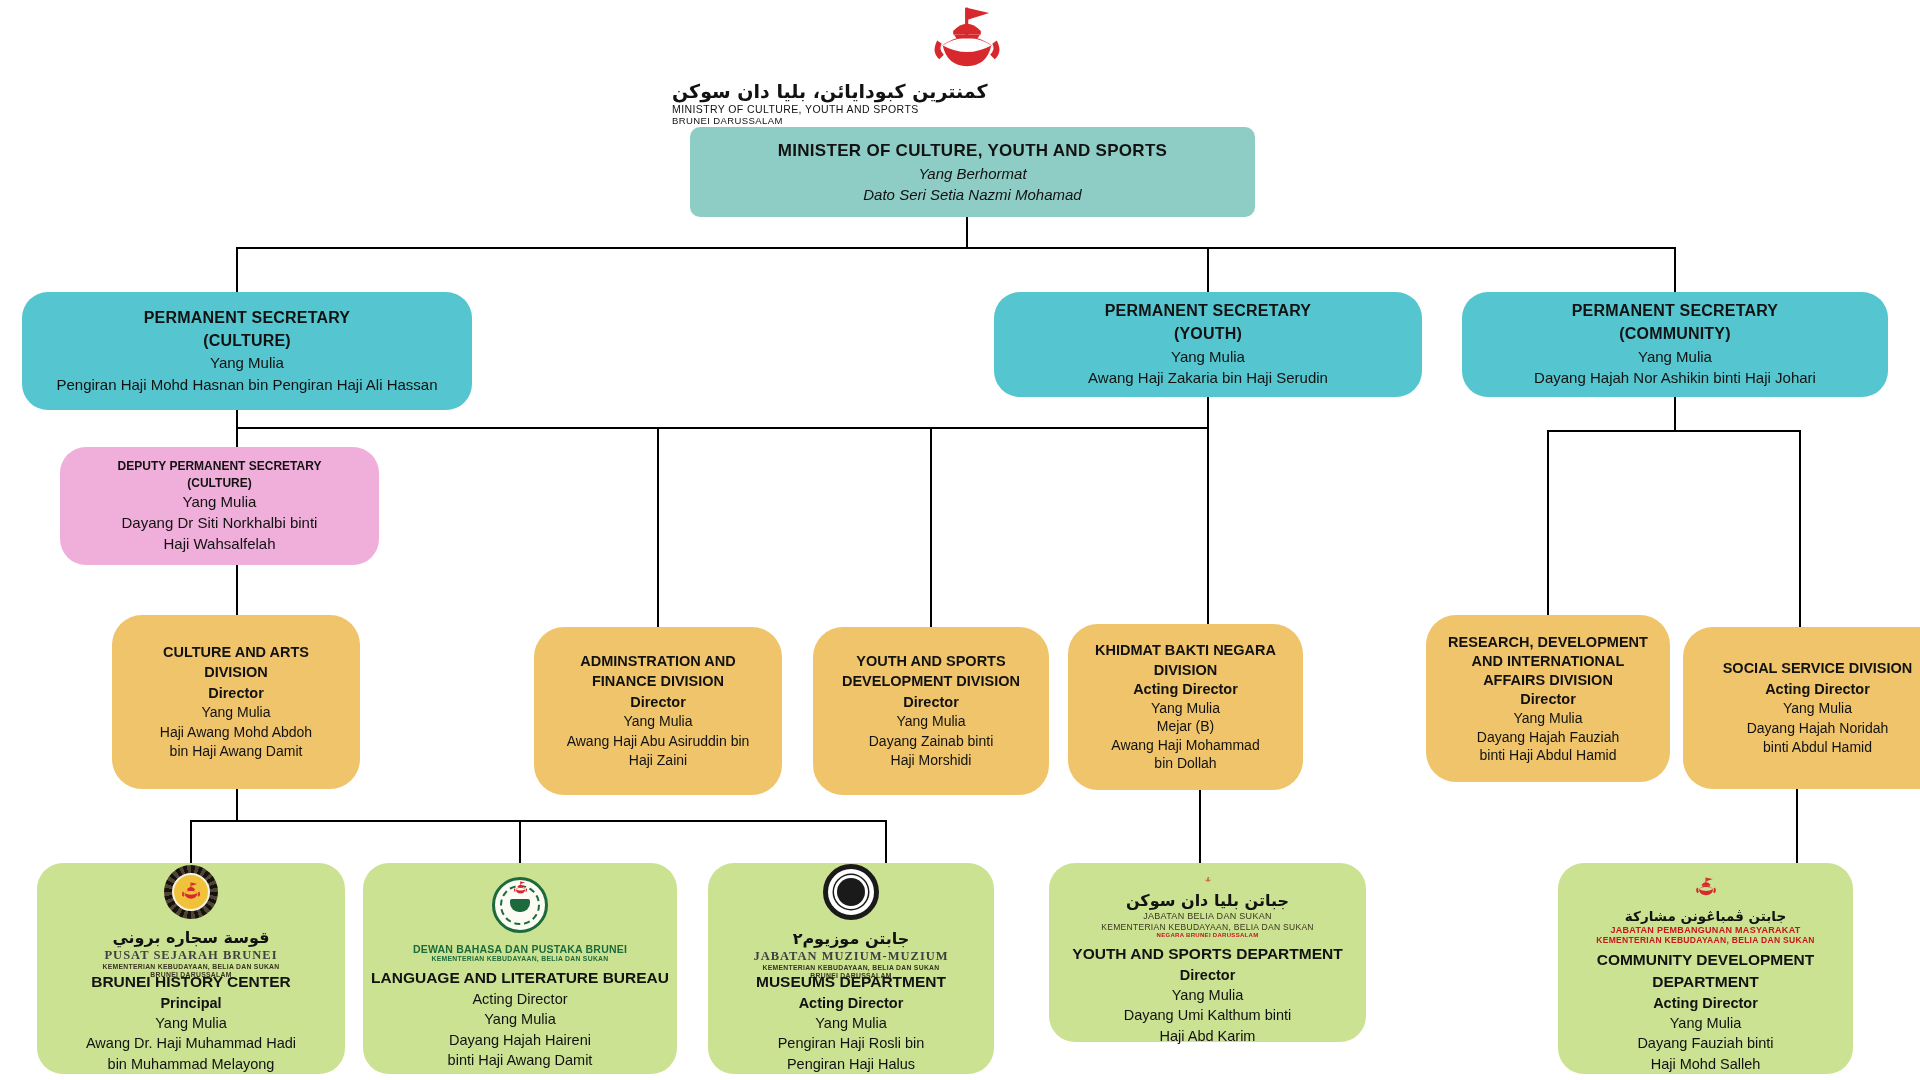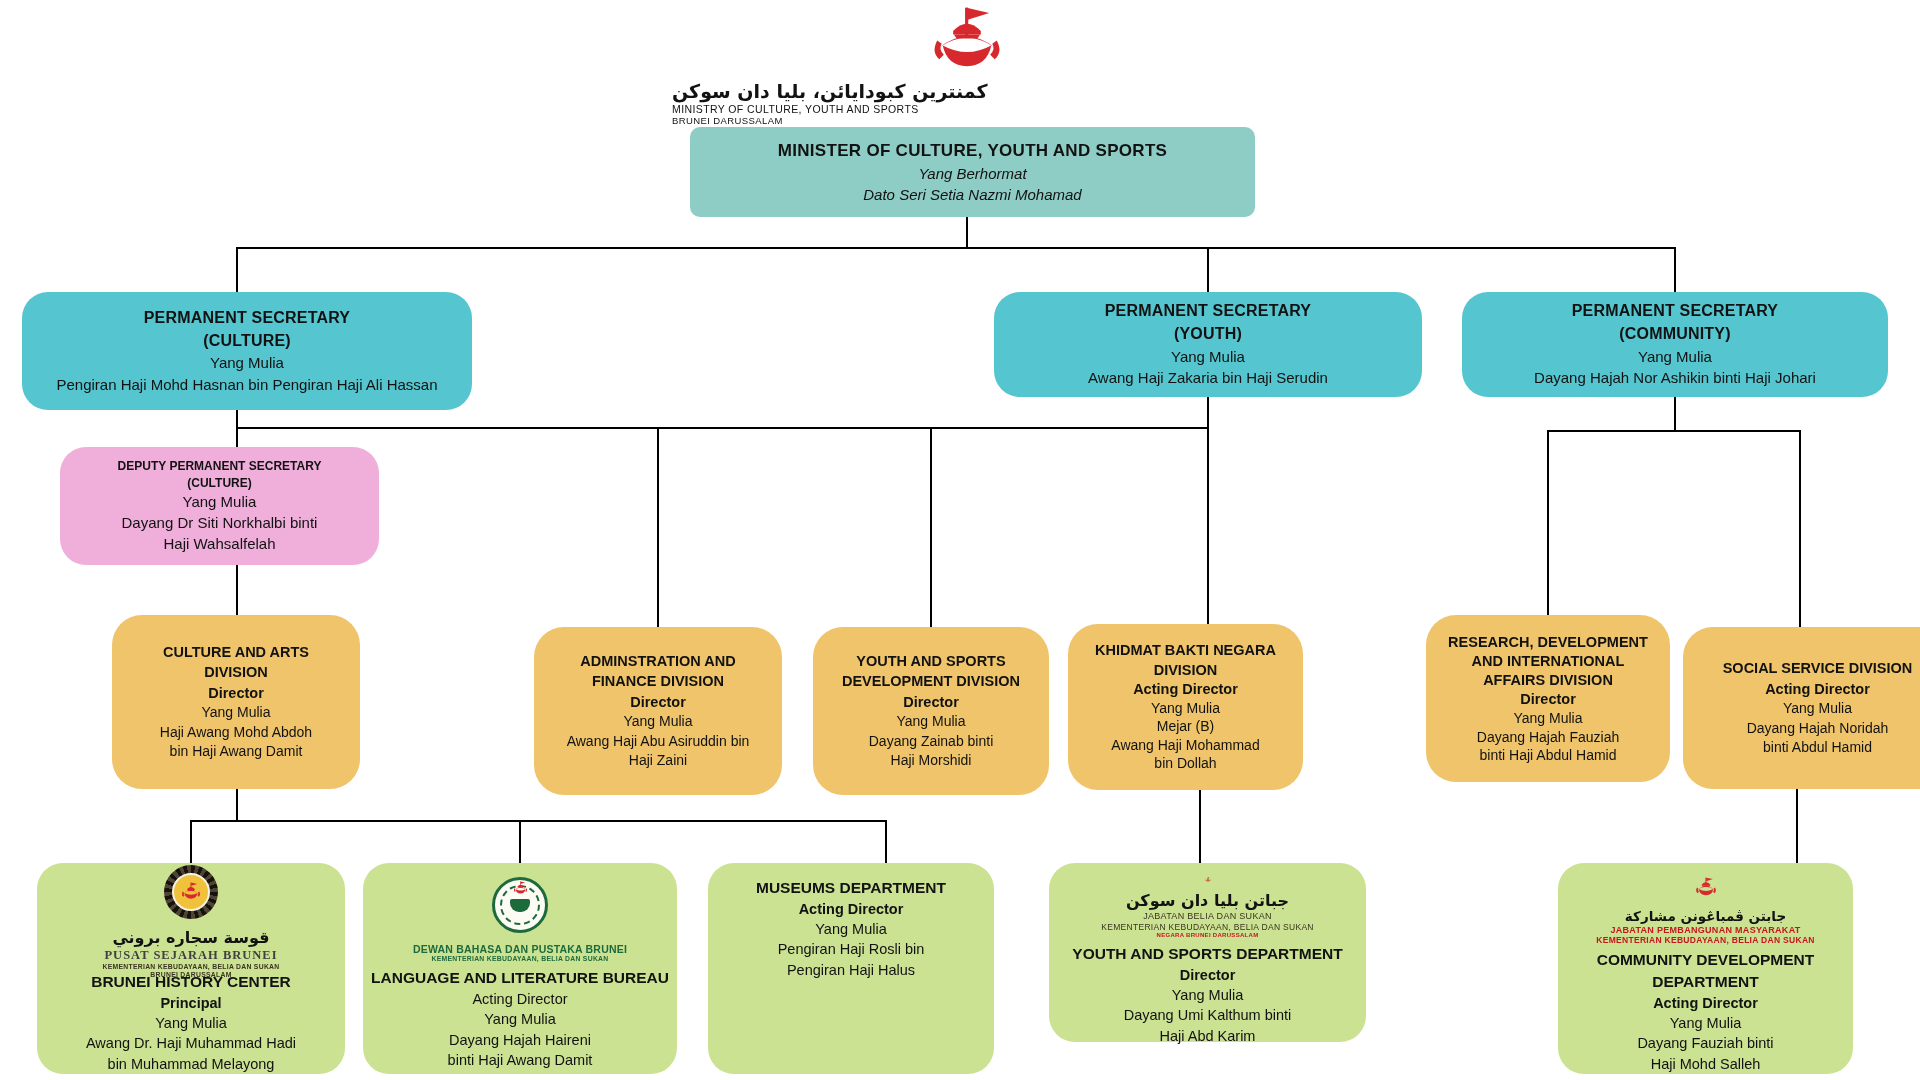--- a/index.html
+++ b/index.html
@@ -257,20 +257,31 @@
     </div>
   </div>
   <div class="t title">LANGUAGE AND LITERATURE BUREAU</div>
   <div class="r">Acting Director</div>
   <div class="r">Yang Mulia</div>
   <div class="r">Dayang Hajah Haireni</div>
   <div class="r">binti Haji Awang Damit</div>
 </div>
 
 <div class="box dept" style="left:708px;top:863px;width:286px;height:211px">
+  <div class="logo-row">
+    <div class="seal seal-mus">
+      <div class="seal-mus-in"></div>
+    </div>
+    <div class="logo-text">
+      <div class="jawi">جابتن موزيوم٢</div>
+      <div class="lg-serif">JABATAN MUZIUM-MUZIUM</div>
+      <div class="lg-tiny">KEMENTERIAN KEBUDAYAAN, BELIA DAN SUKAN</div>
+      <div class="lg-tiny">BRUNEI DARUSSALAM</div>
+    </div>
+  </div>
   <div class="t title">MUSEUMS DEPARTMENT</div>
   <div class="t t2">Acting Director</div>
   <div class="r">Yang Mulia</div>
   <div class="r">Pengiran Haji Rosli bin</div>
   <div class="r">Pengiran Haji Halus</div>
 </div>
 
 <div class="box dept" style="left:1049px;top:863px;width:317px;height:179px">
   <div class="logo-row">
     <svg class="crest crest-sm">

